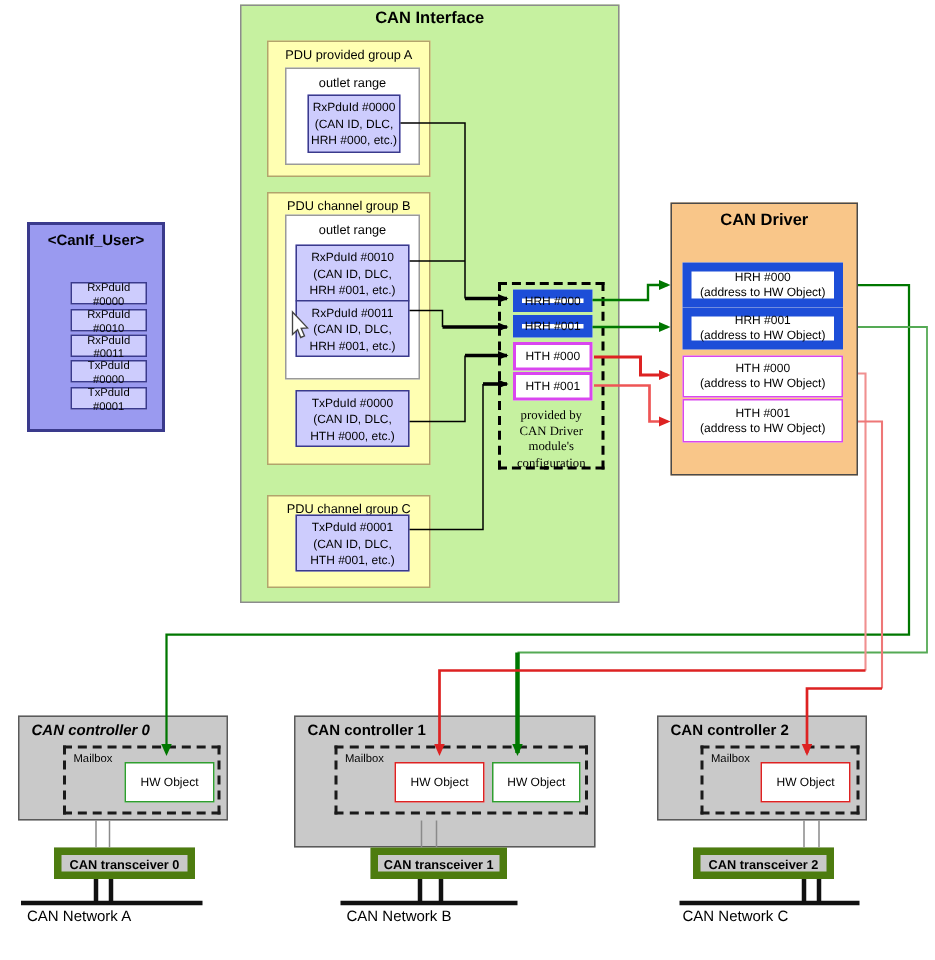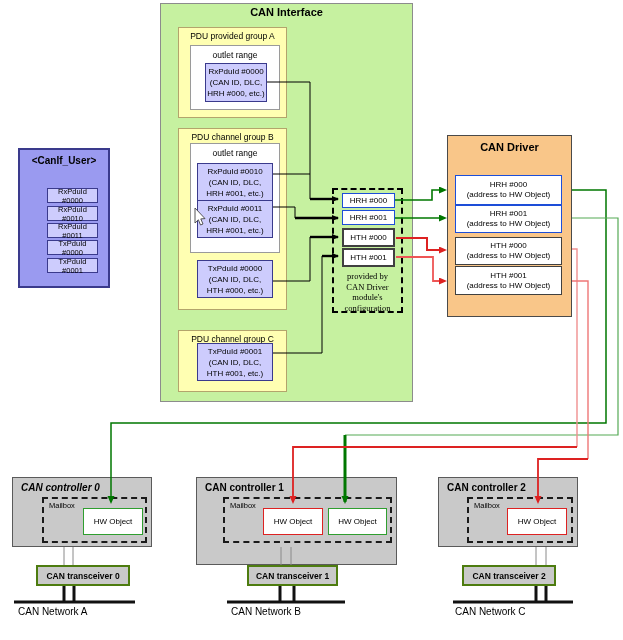--- a/index.html
+++ b/index.html
@@ -20,39 +20,39 @@
   .pdu{background:#cdccfd;border:1px solid #3a3a8c;font-size:8px;line-height:11px;}
 
   
   .userbox{left:18px;top:148px;width:92px;height:140px;background:#9a9af0;border:2px solid #3a3a8c;}
   .usertitle{left:18px;top:155px;width:92px;text-align:center;font-weight:bold;font-size:10px;}
   .userrow{left:47px;width:51px;height:15px;background:#cdccfd;border:1px solid #3a3a8c;font-size:7.5px;}
 
   
   .hohbox{left:332px;top:188px;width:71px;height:125px;border:2px dashed #000;background:transparent;}
   .hoh{left:342px;width:53px;background:#fff;font-size:8px;}
-  .hrhb{border:1px solid #1d4ed8;}
-  .hthb{border:2px solid #404040;}
+  .hrhb{border:6px solid #1d4ed8;}
+  .hthb{border:2px solid #d946ef;}
   .hohnote{left:333px;top:271px;width:69px;text-align:center;
            font-family:"Liberation Serif",serif;font-size:8.5px;line-height:10.5px;}
 
   
   .drvbox{left:447px;top:135px;width:125px;height:182px;background:#f9c689;border:1px solid #4a4a4a;}
   .drvtitle{left:447px;top:141px;width:125px;text-align:center;font-weight:bold;font-size:11px;}
   .handle{left:455px;width:107px;background:#fff;font-size:8px;line-height:10px;}
 
   
   .ctl{background:#c9c9c9;border:1px solid #5a5a5a;}
   .ctltitle{position:absolute;left:8px;top:4px;font-weight:bold;font-size:10px;}
   .mail{border:2px dashed #1a1a1a;background:transparent;}
   .maillab{position:absolute;left:5px;top:2px;font-size:7.5px;}
   .hwobj{background:#fff;font-size:8px;}
   .hwrx{border:1.5px solid #2f9e2f;}
   .hwtx{border:1.5px solid #dd2222;}
-  .trx{background:#c9c9c9;border:2px solid #4d7c0f;font-weight:bold;font-size:8.5px;}
+  .trx{background:#c9c9c9;border:5px solid #4d7c0f;font-weight:bold;font-size:8.5px;}
   .netlab{font-size:10px;}
   svg.wires{position:absolute;left:0;top:0;pointer-events:none;}
 </style>
 </head>
 <body>
 
 <div id="stage">
 
   <div class="abs ifbox"></div>
   <div class="abs iftitle">CAN Interface</div>

